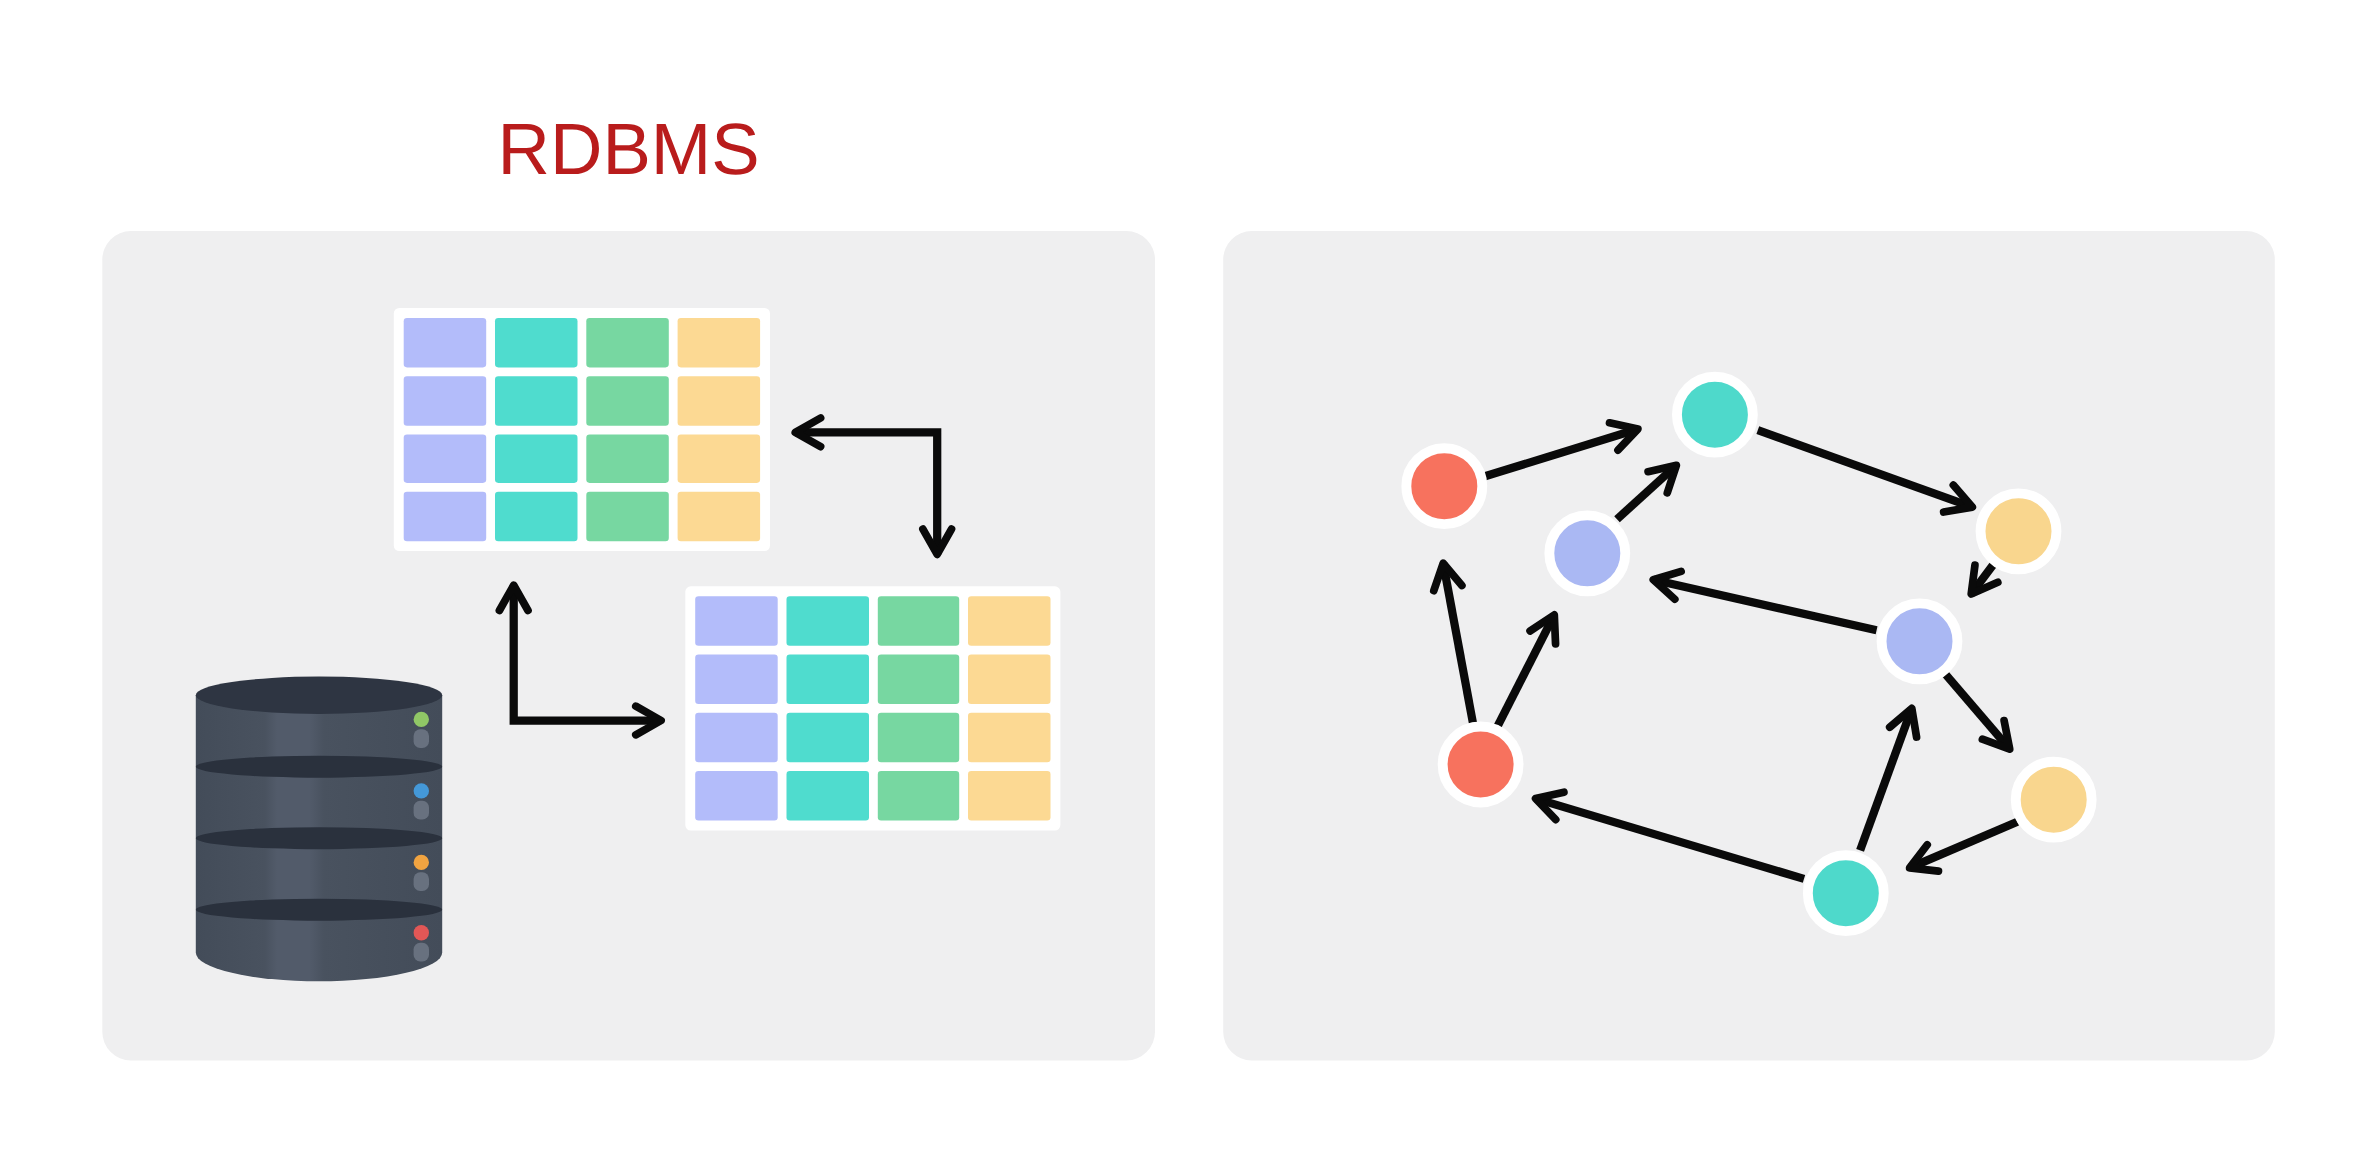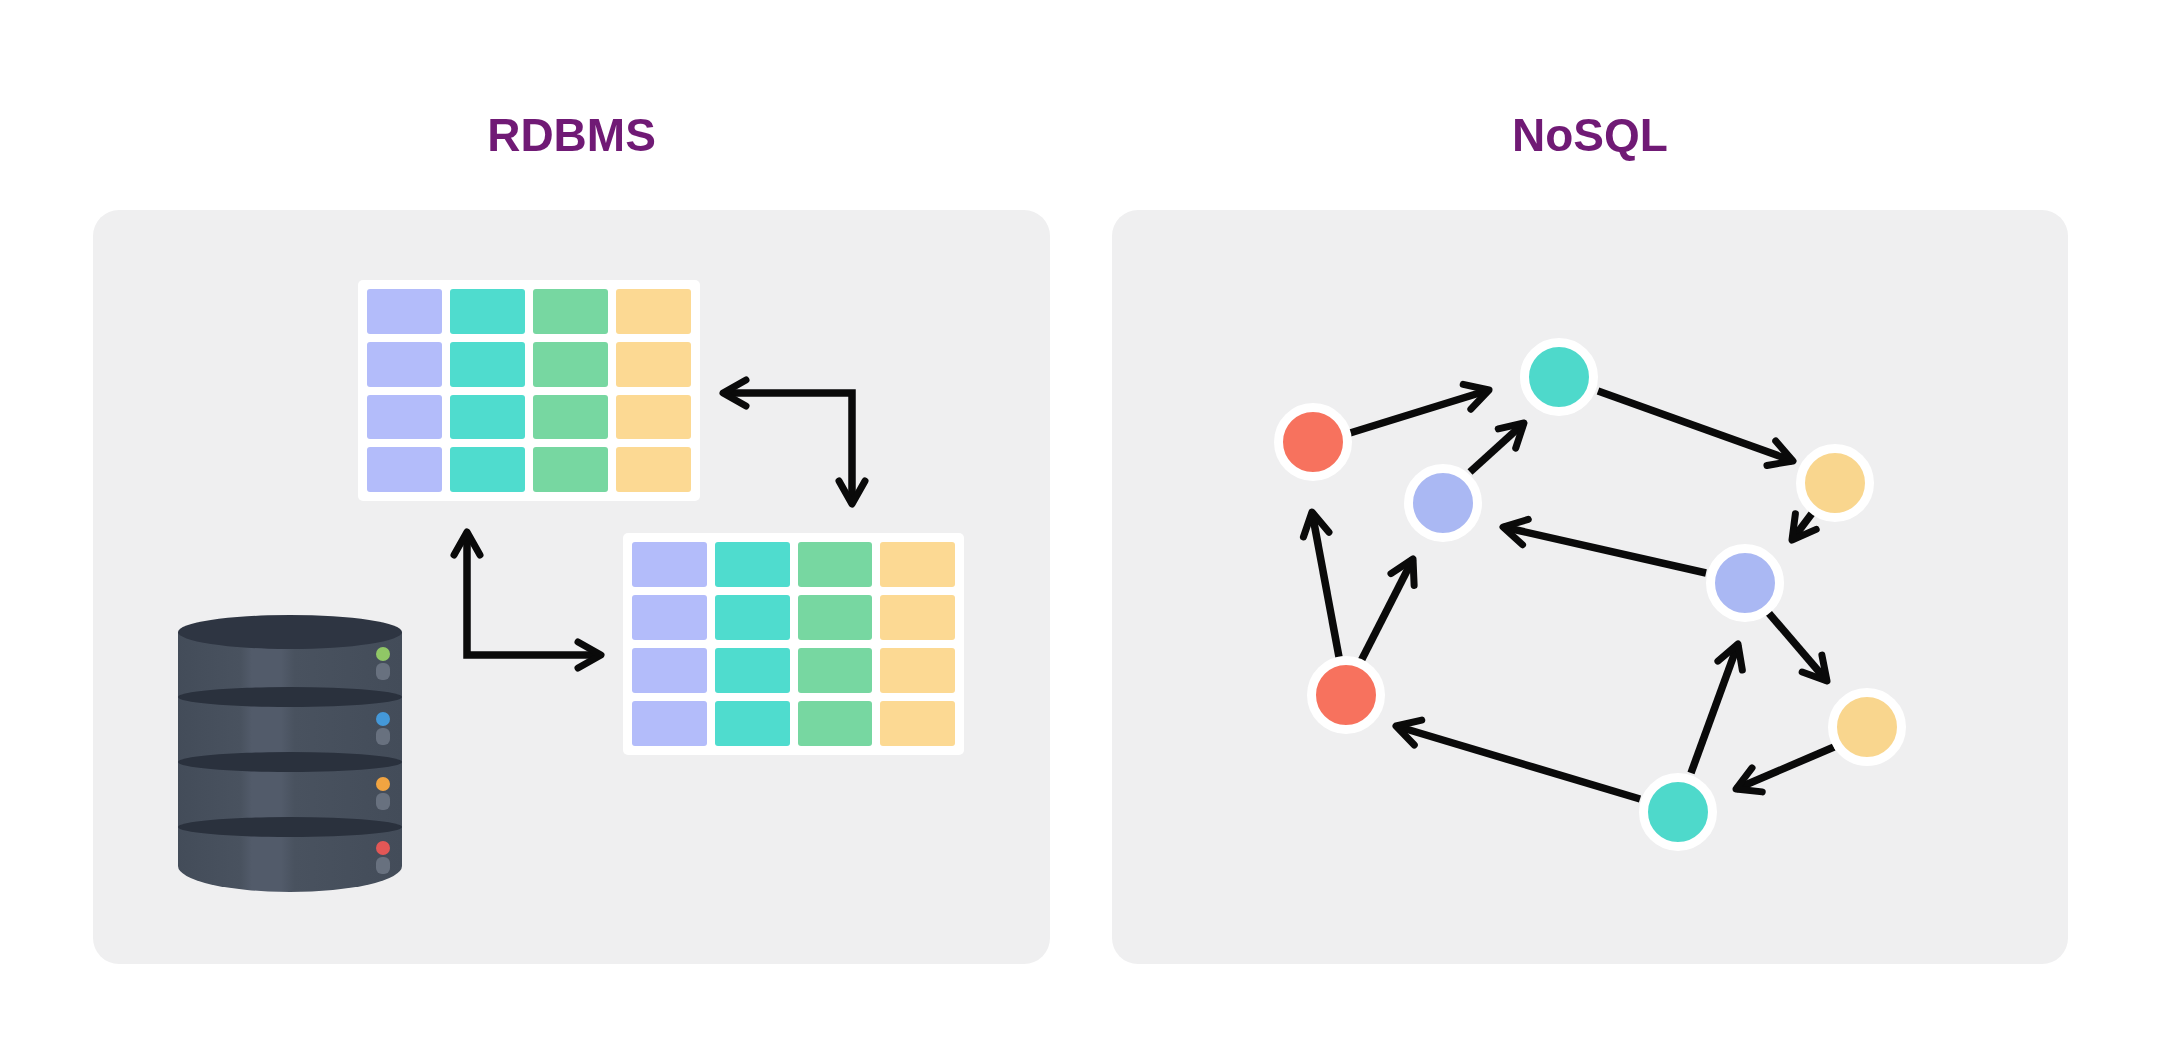--- a/index.html
+++ b/index.html
@@ -2,34 +2,33 @@
 <html><head>
 <meta charset="utf-8">
 <style>
   html, body { margin: 0; padding: 0; background: #ffffff; }
   body { width: 2160px; height: 1053px; font-family: "Liberation Sans", sans-serif; }
   .canvas { position: relative; width: 2160px; height: 1053px; overflow: hidden; background: #ffffff; }
   .panel { position: absolute; top: 210px; height: 754px; border-radius: 26px; background: #efeff0; }
   .panel.left  { left: 93px;  width: 957px; }
   .panel.right { left: 1112px; width: 956px; }
   .title { position: absolute; top: 94px; height: 82px; line-height: 82px;
-           text-align: center; font-size: 46px; font-weight: 700; color: #701a75; }
+           text-align: center; font-size: 66px; font-weight: 400; color: #b91c1c; }
   .title.left  { left: 93px;  width: 957px; }
   .title.right { left: 1112px; width: 956px; }
   .data-table { position: absolute; background: #ffffff; border-radius: 5px;
                 display: grid; gap: 8px; padding: 9px; box-sizing: border-box; }
   .cell { border-radius: 3px; }
   svg.overlay { position: absolute; left: 0; top: 0; width: 2160px; height: 1053px; }
 </style>
 </head>
 <body>
 
 <div class="canvas">
   <div class="title left">RDBMS</div>
-  <div class="title right">NoSQL</div>
 
   <div class="panel left"></div>
   <div class="panel right"></div>
 
   <div id="tables-host">
       <div class="data-table" style="left: 358px; top: 280px; width: 342px; height: 221px; background: rgb(255, 255, 255); grid-template-columns: repeat(4, 1fr); grid-template-rows: repeat(4, 1fr);">
         <div class="cell" style="background: rgb(179, 188, 250);"></div>
         <div class="cell" style="background: rgb(79, 220, 206);"></div>
         <div class="cell" style="background: rgb(119, 215, 161);"></div>
         <div class="cell" style="background: rgb(252, 217, 147);"></div>

